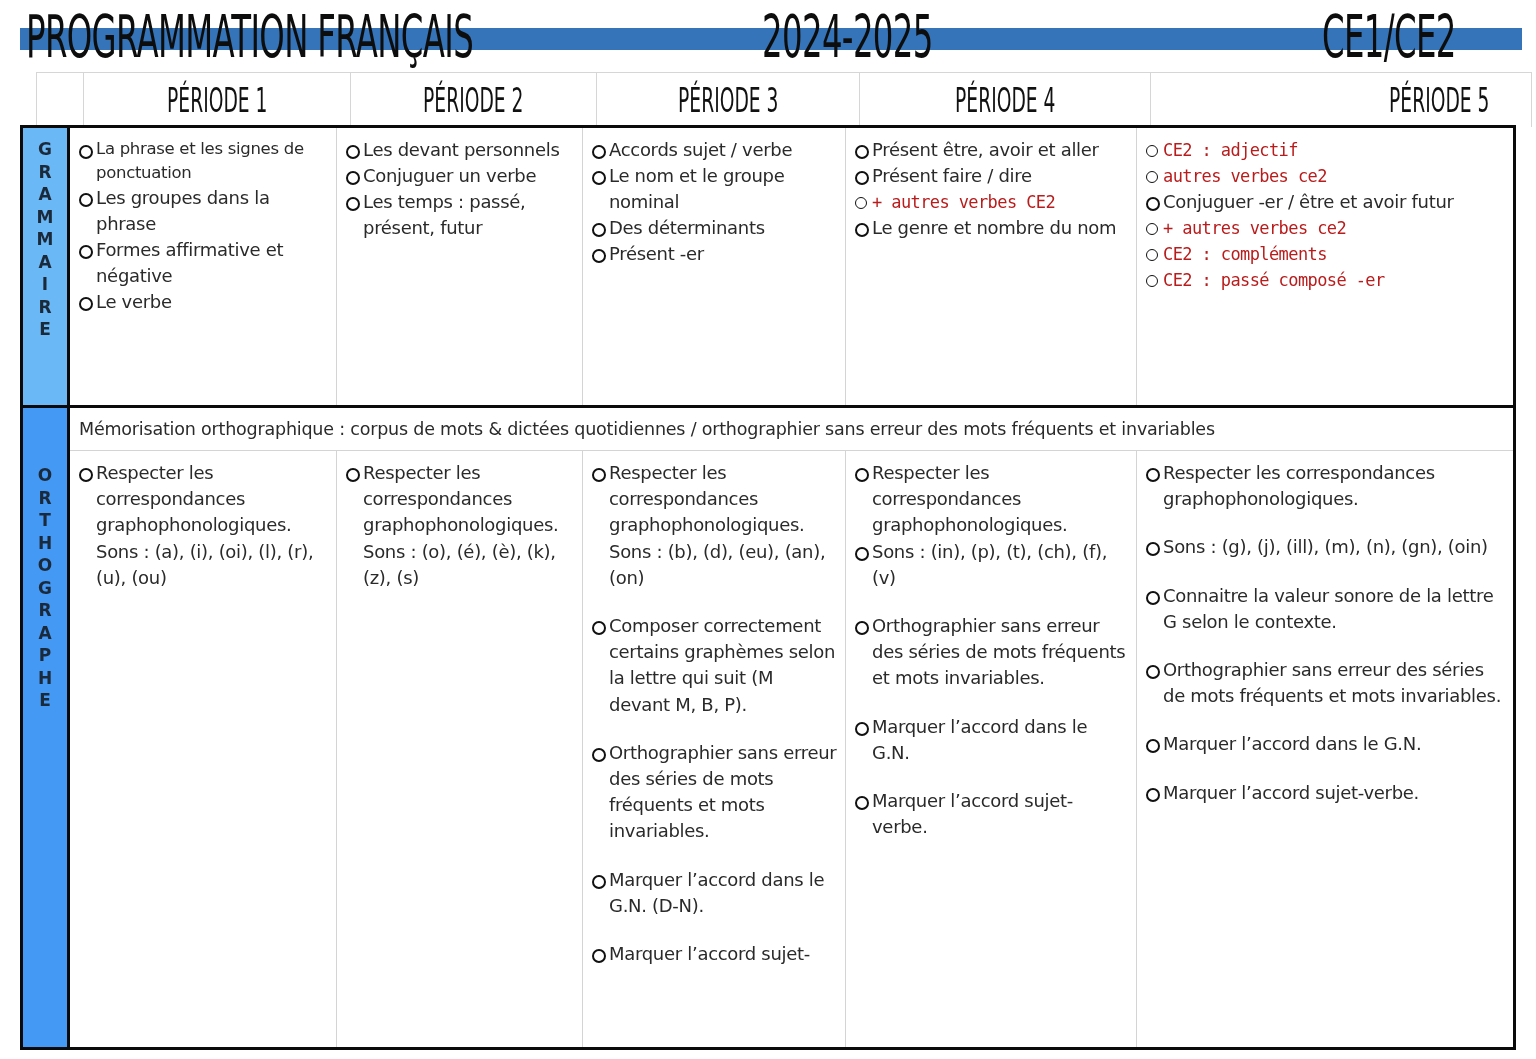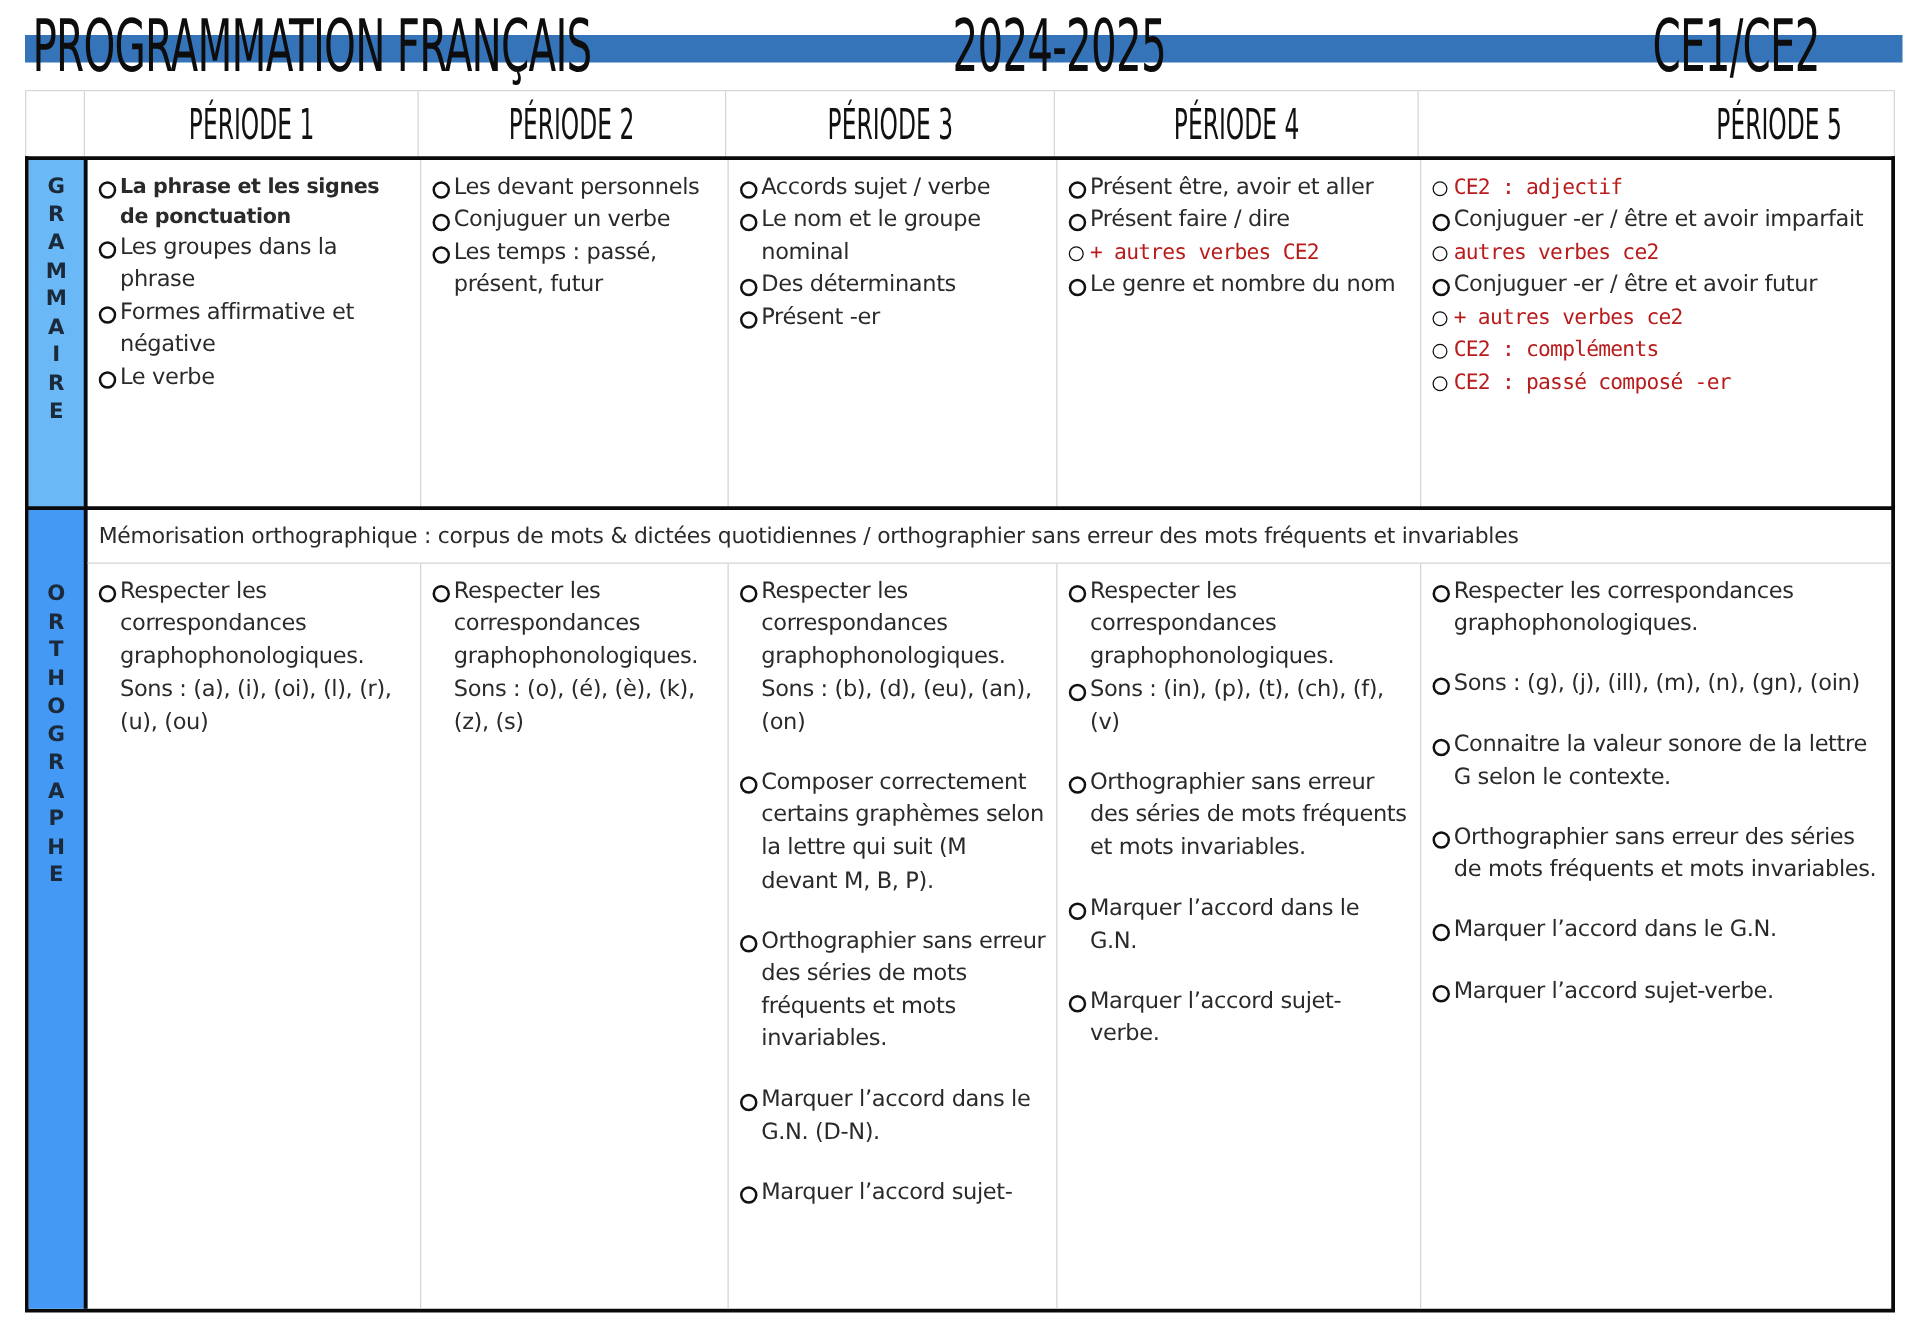--- a/index.html
+++ b/index.html
@@ -17,21 +17,21 @@
       font-weight: normal; color: #0d0d0d; letter-spacing: -1px;
       transform: scaleX(0.62); transform-origin: left top;
       white-space: nowrap; line-height: 66px; font-size: 58px;
     }
     .title-left { left: 26px; }
     .title-mid { left: 762px; }
     .title-right { left: 1322px; }
 
     
     .header-row {
-      position: absolute; left: 20px; top: 72px; width: 1496px; height: 54px;
+      position: absolute; left: 36px; top: 72px; width: 1496px; height: 54px;
       display: flex; border-top: 1px solid #d6d6d6;
     }
     .header-row .hcell {
       border-left: 1px solid #d6d6d6; height: 54px;
       display: flex; align-items: center; justify-content: center;
     }
     .header-row .hcell:last-child { border-right: 1px solid #d6d6d6; justify-content: flex-end; }
     .period-label {
       display: inline-block;
       font-family: "DejaVu Sans", sans-serif; font-size: 34px; color: #111;
@@ -76,21 +76,21 @@
 
     ul.items { list-style: none; }
     ul.items li {
       position: relative; padding-left: 17px;
       font-size: 18px; line-height: 26px; color: #2a2a2a; letter-spacing: -0.3px;
     }
     ul.items li::before {
       content: ""; position: absolute; left: 0; top: 8px;
       width: 10px; height: 10px; border: 2px solid #111; border-radius: 50%;
     }
-    ul.items li.small { font-size: 16.5px; line-height: 24px; font-weight: bold; }
+    ul.items li.small { font-size: 16.5px; line-height: 24px; }
     ul.items li.bold {
       font-family: "DejaVu Sans Mono", monospace; font-weight: normal;
       font-size: 17px; color: #b91c1c; letter-spacing: -0.6px;
     }
     ul.items li.bold::before { border-width: 1.5px; }
     ul.items li.gap { margin-top: 22px; }
     .orthographe ul.items li { line-height: 26.2px; }
   </style>
 </head>
 <body>
@@ -160,21 +160,20 @@
           <ul class="items">
             <li>Présent être, avoir et aller</li>
             <li>Présent faire / dire</li>
             <li class="bold">+ autres verbes CE2</li>
             <li>Le genre et nombre du nom</li>
           </ul>
         </div>
         <div class="col c5">
           <ul class="items">
             <li class="bold">CE2 : adjectif</li>
-            <li>Conjuguer -er / être et avoir imparfait</li>
             <li class="bold">autres verbes ce2</li>
             <li>Conjuguer -er / être et avoir futur</li>
             <li class="bold">+ autres verbes ce2</li>
             <li class="bold">CE2 : compléments</li>
             <li class="bold">CE2 : passé composé -er</li>
           </ul>
         </div>
       </div>
   </div>
 </div>

